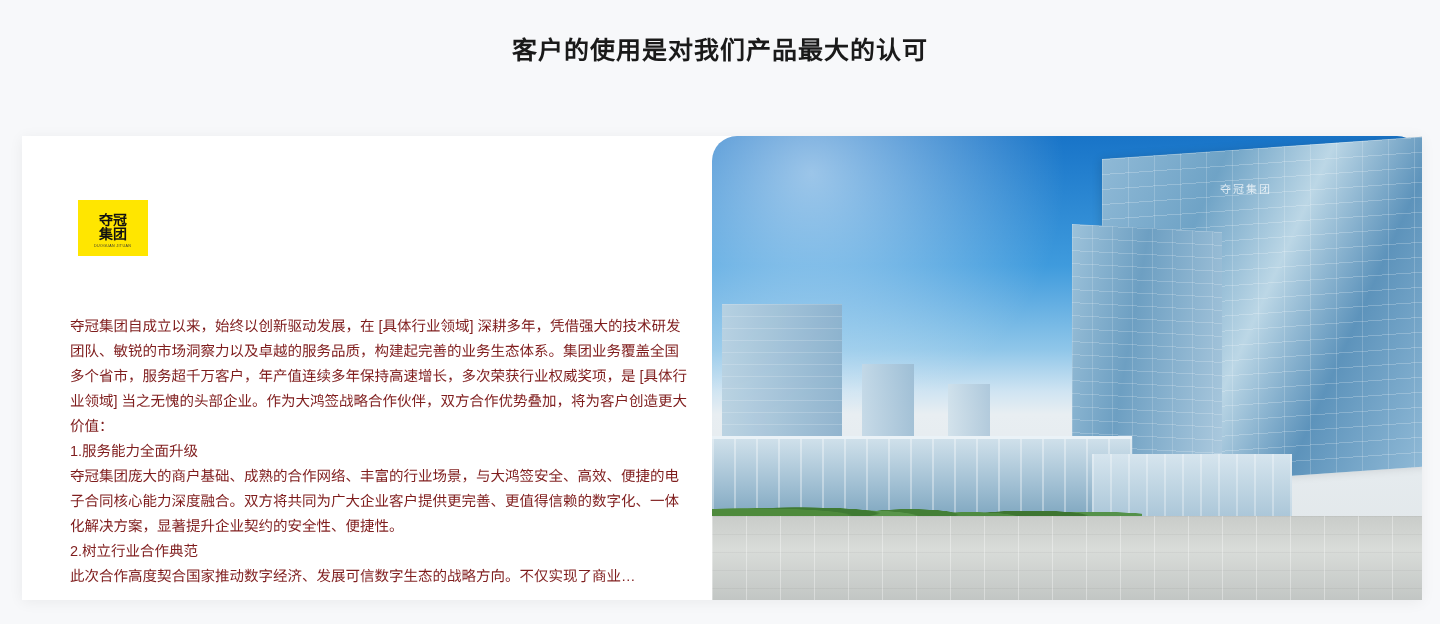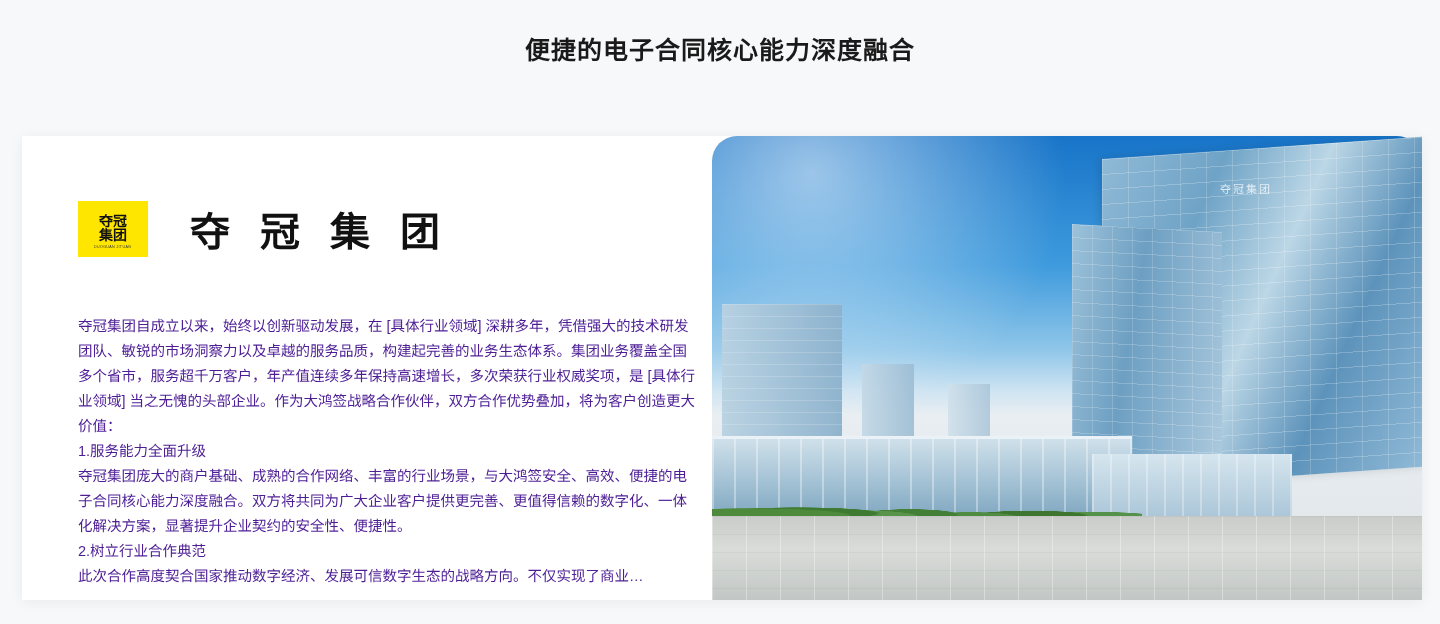--- a/index.html
+++ b/index.html
@@ -85,25 +85,25 @@
     margin-left: 42px;
     font-size: 40px;
     font-weight: bold;
     color: #111;
     letter-spacing: 10px;
     font-family: "Liberation Serif", serif;
   }
   .brand-desc {
     position: absolute;
     top: 178px;
-    left: 56px;
+    left: 48px;
     width: 620px;
     font-size: 14.5px;
     line-height: 25px;
-    color: #4c1d95;
+    color: #7f1d1d;
     white-space: pre-wrap;
     word-break: break-all;
   }
   .card-right {
     position: absolute;
     left: 690px;
     top: 0;
     width: 710px;
     height: 464px;
     overflow: hidden;
@@ -237,33 +237,32 @@
     font-size: 11px;
     color: rgba(255,255,255,0.75);
     letter-spacing: 2px;
   }
 </style>
 </head>
 <body>
 
 <div class="page">
 
-  <div class="section-title">便捷的电子合同核心能力深度融合</div>
+  <div class="section-title">客户的使用是对我们产品最大的认可</div>
 
   <div class="card">
 
     <div class="card-left">
 
       <div class="brand-row">
         <div class="brand-logo">
           <span class="lg1">夺冠</span>
           <span class="lg2">集团</span>
           <span class="lg3">DUOGUAN JITUAN</span>
         </div>
-        <div class="brand-name">夺 冠 集 团</div>
       </div>
 
       <div class="brand-desc">夺冠集团自成立以来，始终以创新驱动发展，在 [具体行业领域] 深耕多年，凭借强大的技术研发团队、敏锐的市场洞察力以及卓越的服务品质，构建起完善的业务生态体系。集团业务覆盖全国多个省市，服务超千万客户，年产值连续多年保持高速增长，多次荣获行业权威奖项，是 [具体行业领域] 当之无愧的头部企业。作为大鸿签战略合作伙伴，双方合作优势叠加，将为客户创造更大价值：
 1.服务能力全面升级
 夺冠集团庞大的商户基础、成熟的合作网络、丰富的行业场景，与大鸿签安全、高效、便捷的电子合同核心能力深度融合。双方将共同为广大企业客户提供更完善、更值得信赖的数字化、一体化解决方案，显著提升企业契约的安全性、便捷性。
 2.树立行业合作典范
 此次合作高度契合国家推动数字经济、发展可信数字生态的战略方向。不仅实现了商业…</div>
 
     </div>
 

